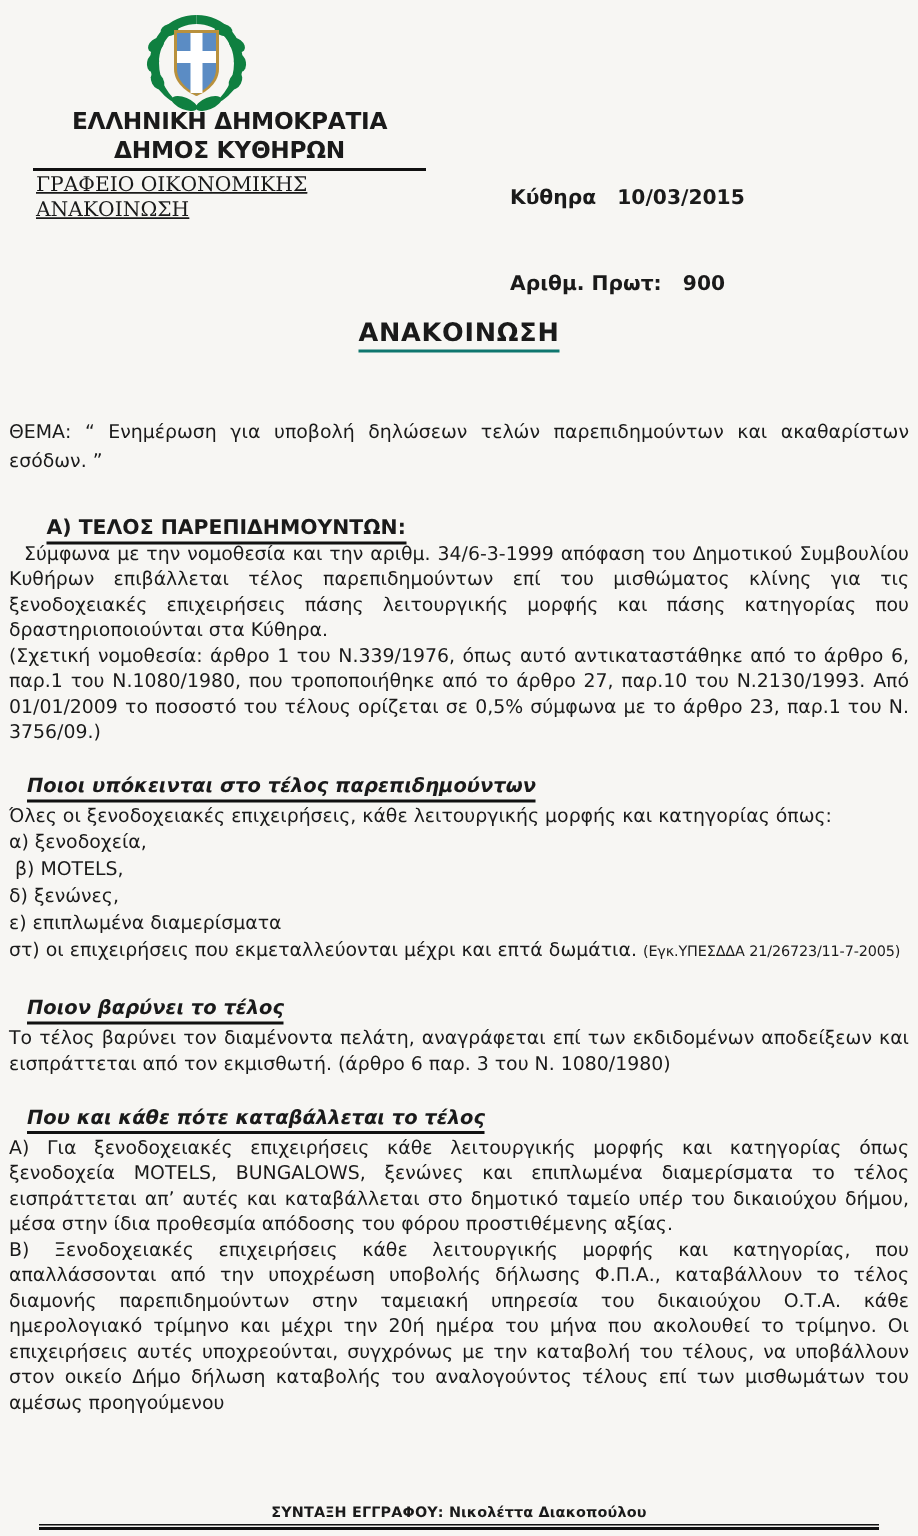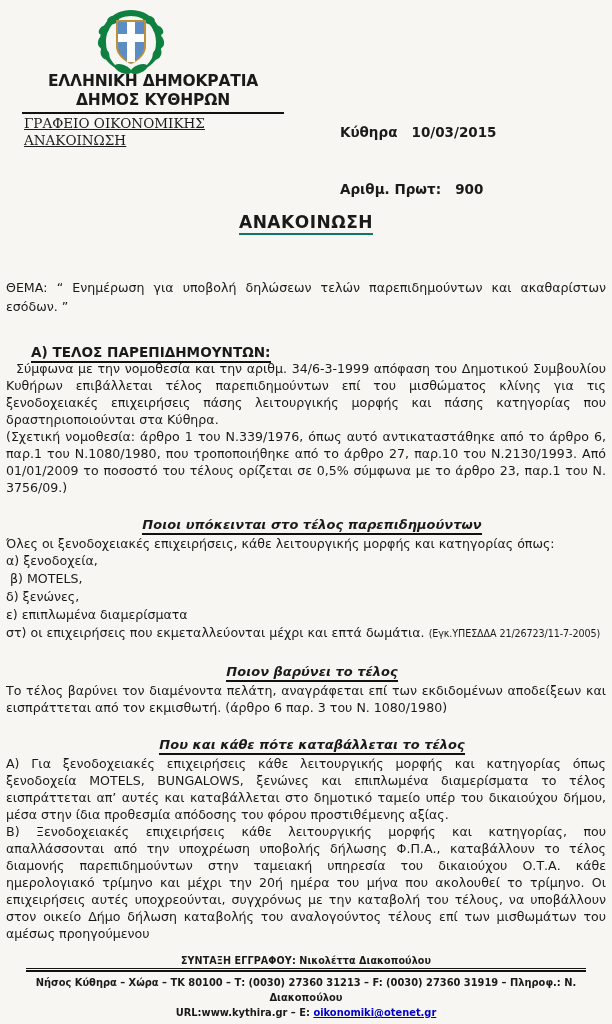--- a/index.html
+++ b/index.html
@@ -124,21 +124,20 @@
     line-height: 17px;
   }
 
   .sub-head {
     margin-top: 21px;
     margin-bottom: 3px;
     font-weight: bold;
     font-style: italic;
     font-size: 13px;
     padding-left: 12px;
-    text-align: center;
   }
   .sub-head span { border-bottom: 2px solid #111; padding-bottom: 1px; }
 
   ul.plainlist {
     list-style: none;
     margin: 0;
     padding: 0;
   }
   ul.plainlist li {
     font-size: 12.6px;
@@ -272,19 +271,15 @@
     </div>
     <p class="para block-gap">Α) Για ξενοδοχειακές επιχειρήσεις κάθε λειτουργικής μορφής και κατηγορίας όπως ξενοδοχεία MOTELS, BUNGALOWS, ξενώνες και επιπλωμένα διαμερίσματα το τέλος εισπράττεται απ’ αυτές και καταβάλλεται στο δημοτικό ταμείο υπέρ του δικαιούχου δήμου, μέσα στην ίδια προθεσμία απόδοσης του φόρου προστιθέμενης αξίας.</p>
     <p class="para para-tight">Β) Ξενοδοχειακές επιχειρήσεις κάθε λειτουργικής μορφής και κατηγορίας, που απαλλάσσονται από την υποχρέωση υποβολής δήλωσης Φ.Π.Α., καταβάλλουν το τέλος διαμονής παρεπιδημούντων στην ταμειακή υπηρεσία του δικαιούχου Ο.Τ.Α. κάθε ημερολογιακό τρίμηνο και μέχρι την 20ή ημέρα του μήνα που ακολουθεί το τρίμηνο. Οι επιχειρήσεις αυτές υποχρεούνται, συγχρόνως με την καταβολή του τέλους, να υποβάλλουν στον οικείο Δήμο δήλωση καταβολής του αναλογούντος τέλους επί των μισθωμάτων του αμέσως προηγούμενου</p>
 
   </div>
 
   <div class="footer">
     <div class="footer-author">ΣΥΝΤΑΞΗ ΕΓΓΡΑΦΟΥ: Νικολέττα Διακοπούλου</div>
     <div class="footer-rule-1"></div>
     <div class="footer-rule-2"></div>
-    <div class="footer-contact">
-      <div>Νήσος Κύθηρα – Χώρα – ΤΚ 80100 – Τ: (0030) 27360 31213 – F: (0030) 27360 31919 – Πληροφ.: Ν. Διακοπούλου</div>
-      <div><span>URL:www.kythira.gr – E: </span><a class="footer-email" href="#">oikonomiki@otenet.gr</a></div>
-    </div>
   </div>
 
 </div>
 
 </body></html>

